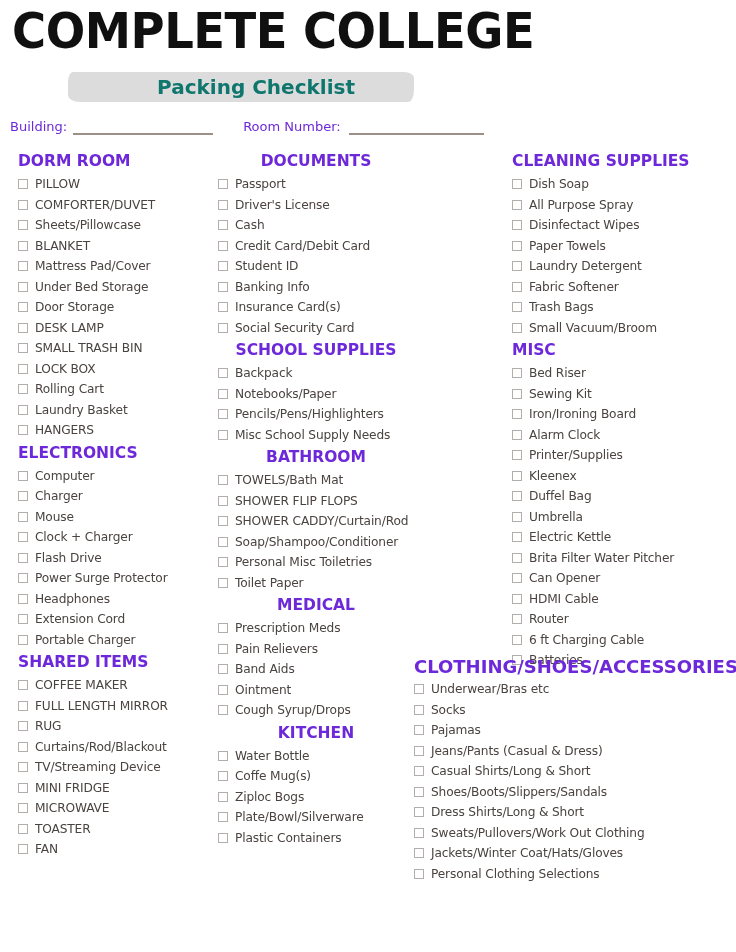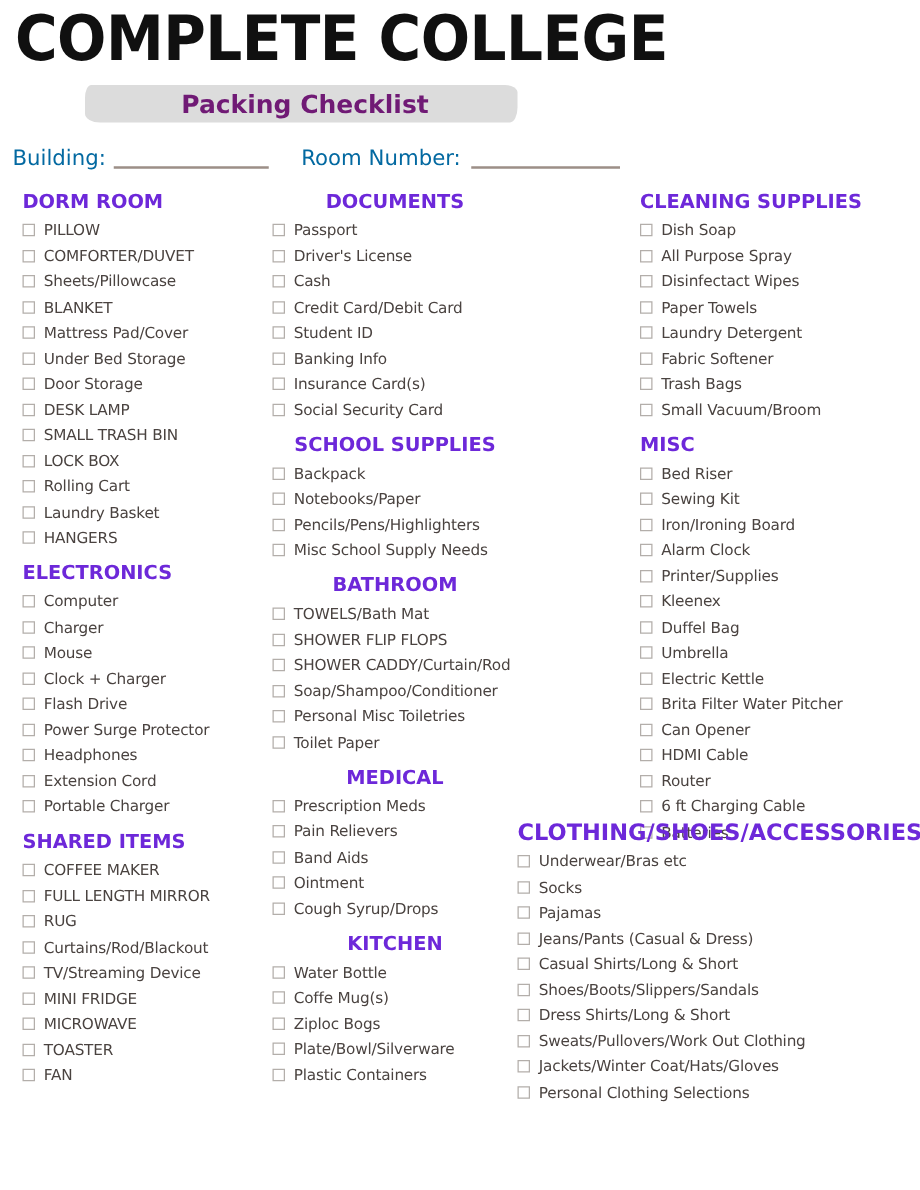--- a/index.html
+++ b/index.html
@@ -56,43 +56,43 @@
     position: absolute;
     left: 0;
     top: 2px;
     width: 346px;
     height: 30px;
     background: #dcdcdc;
     border-radius: 5px 10px 6px 12px / 10px 6px 12px 7px;
   }
   .subtitle {
     position: relative;
-    margin: 0;
+    margin: 12px;
     text-align: center;
     font-family: "DejaVu Sans", sans-serif;
     font-weight: 700;
     font-size: 20px;
     line-height: 34px;
-    color: #701a75;
+    color: #0f766e;
     width: 352px;
   }
 
   
   .formrow {
     position: absolute;
     top: 119px;
     left: 10px;
     width: 486px;
     display: flex;
     align-items: flex-end;
   }
   .field-label {
     font-family: "DejaVu Sans", sans-serif;
-    font-size: 17px;
-    color: #0369a1;
+    font-size: 13px;
+    color: #6d28d9;
     white-space: nowrap;
     line-height: 16px;
   }
   .field-rule {
     height: 14px;
     border-bottom: 2px solid #9c8f87;
   }
   .rule-building { width: 140px; margin-left: 6px; }
   .gap-mid { width: 30px; }
   .rule-room { width: 135px; margin-left: 8px; }
@@ -109,21 +109,21 @@
   .section-head {
     font-family: "DejaVu Sans", sans-serif;
     font-weight: 700;
     font-size: 15.5px;
     line-height: 19px;
     letter-spacing: 0px;
     color: #6d28d9;
     margin: 0 0 6px 0;
     white-space: nowrap;
   }
-  .section + .section { margin-top: 11px; }
+  .section + .section { }
 
   ul.items {
     list-style: none;
     margin: 0;
     padding: 0;
   }
   li.item {
     display: flex;
     align-items: flex-start;
     margin: 0 0 5.5px 0;

